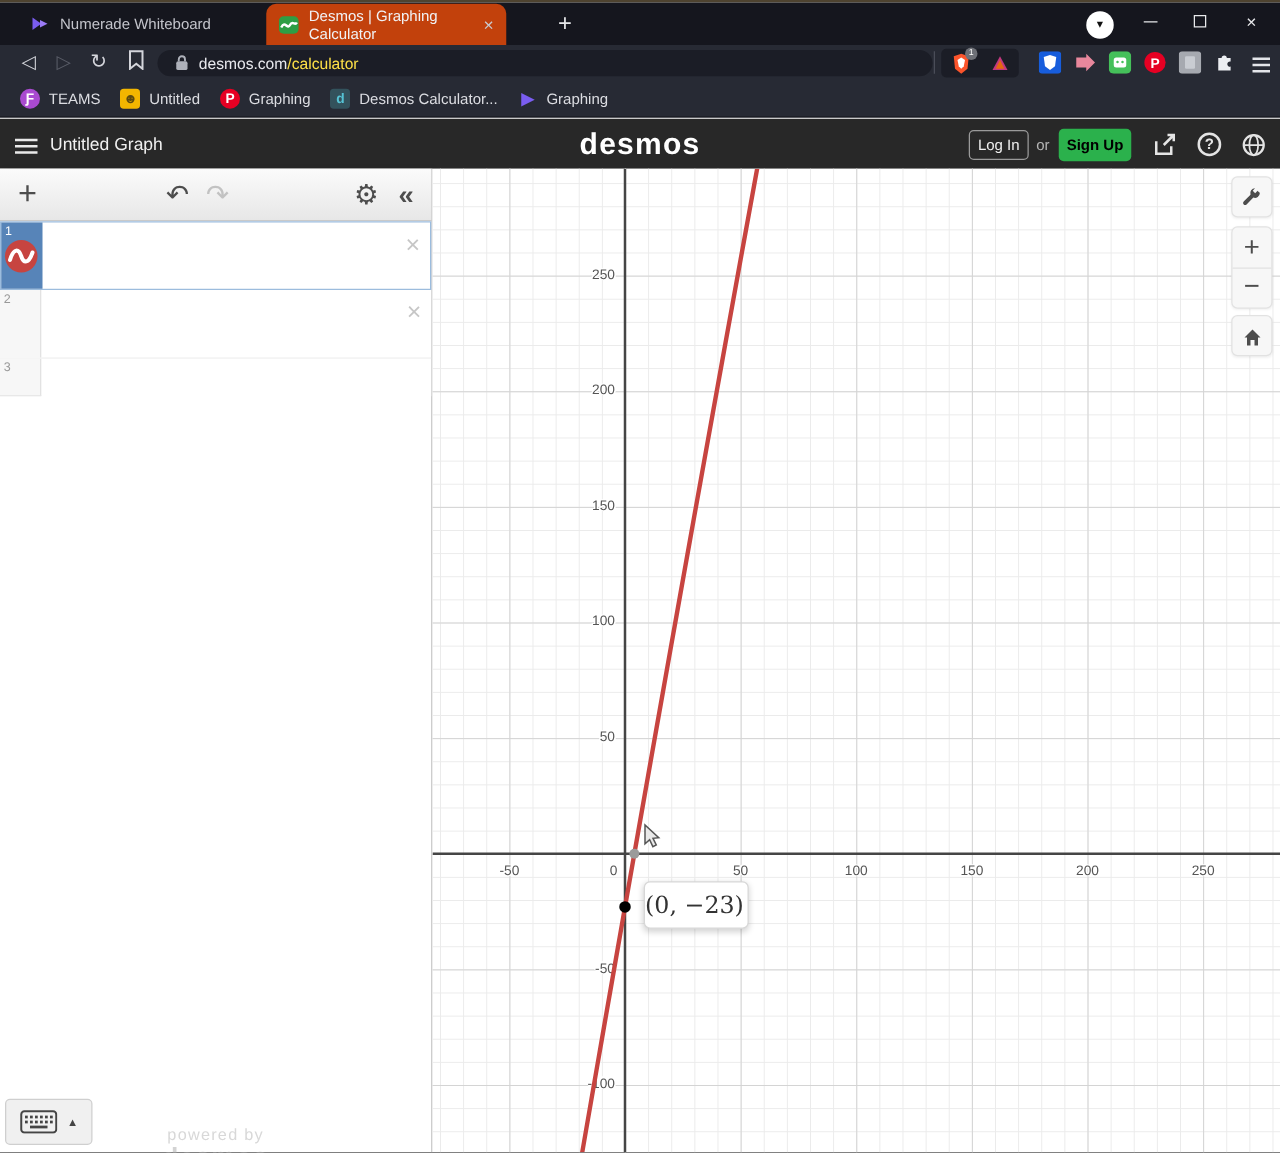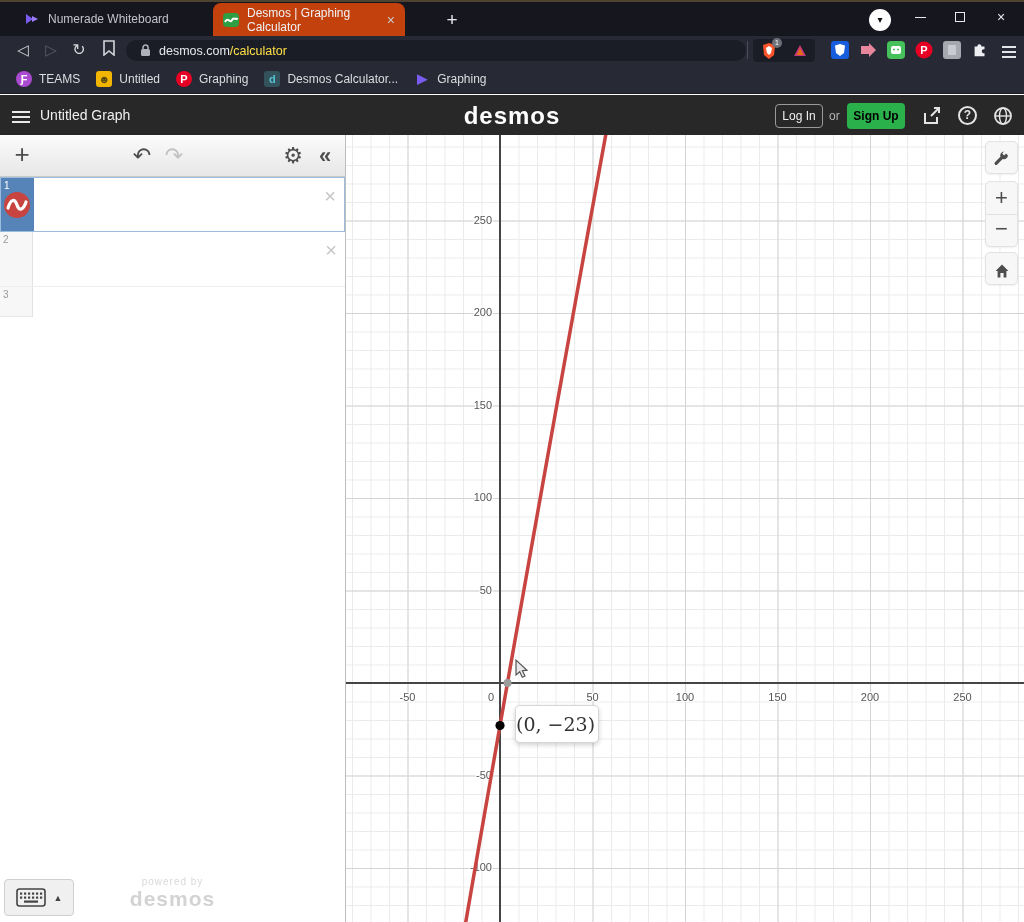--- a/index.html
+++ b/index.html
@@ -81,21 +81,21 @@
   #row1 .gnum { color:#fff; }
   .row-close { position:absolute; right:8px; top:7px; font-size:20px; color:#c6c6c6; }
   #expr-text { position:absolute; left:48px; top:15px; font-family:"DejaVu Serif", serif;
       font-size:18px; color:#2a2a2a; }
   #expr-text i { font-style:italic; }
   #expr-text sup { font-size:12px; }
   #kbd-btn { left:4px; top:879px; width:70px; height:37px; background:#f0f0f0; border:1px solid #cfcfcf;
       border-radius:4px; display:flex; align-items:center; justify-content:center; gap:8px; }
   #kbd-caret { font-size:9px; color:#444; }
   #watermark { left:110px; top:876px; width:125px; text-align:center; color:#d8d8d8; }
-  #wm1 { font-size:10px; letter-spacing:1px; }
+  #wm1 { font-size:13px; letter-spacing:1px;margin-top:24px; }
   #wm2 { font-size:21px; letter-spacing:1px; font-weight:bold; color:#d3d3d3; }
 
   
   #graph { left:346px; top:135px; width:678px; height:787px; background:#fff; overflow:hidden;
     background-image:
       linear-gradient(to right,#d4d4d4 1px,transparent 1px),
       linear-gradient(to bottom,#d4d4d4 1px,transparent 1px),
       linear-gradient(to right,#ebebeb 1px,transparent 1px),
       linear-gradient(to bottom,#ebebeb 1px,transparent 1px);
     background-size:92.5px 100%,100% 92.5px,18.5px 100%,100% 18.5px;

